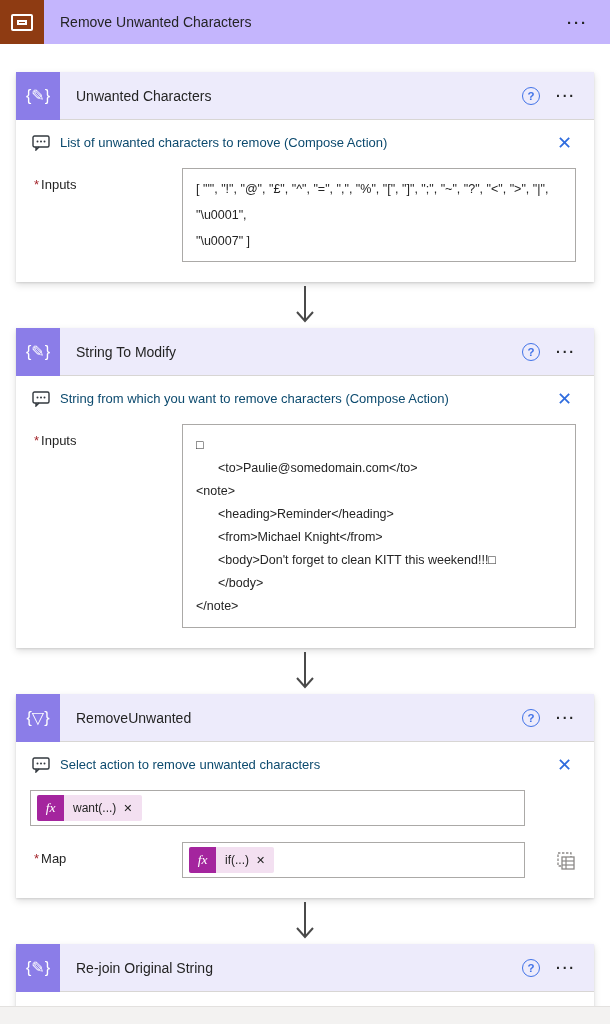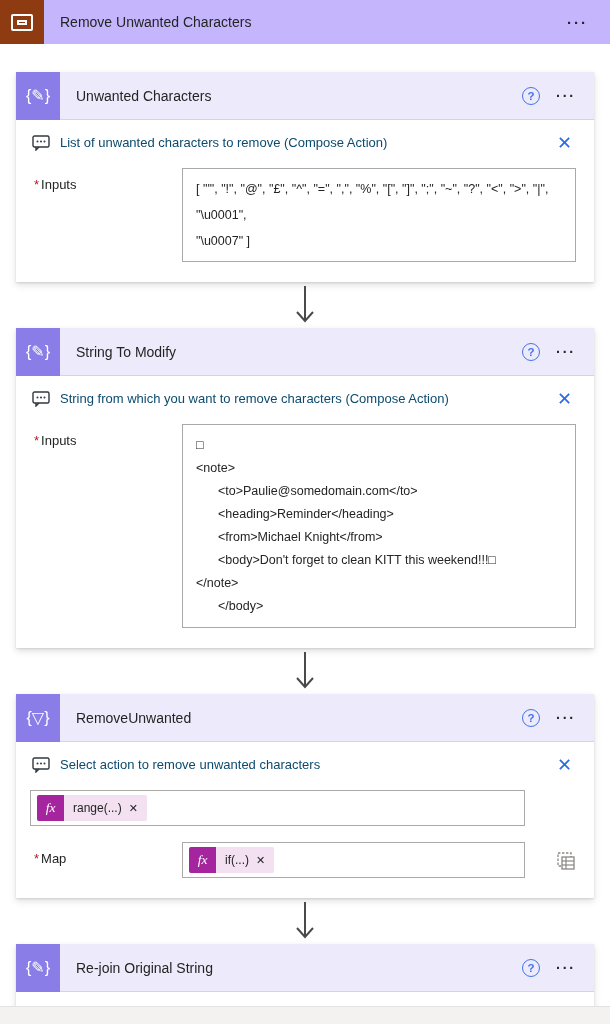--- a/index.html
+++ b/index.html
@@ -155,27 +155,27 @@
           <circle cx="12.5" cy="6.5" r="1" fill="#32383E"></circle>
         <path d="M4 12 L4 15 L7 12" fill="none" stroke="#32383E" stroke-width="1.4"></path>
       </svg>
       <div class="comment-text">String from which you want to remove characters (Compose Action)</div>
       <div class="comment-close">✕</div>
     </div>
     <div class="field-row">
       <div class="field-label"><span class="req">*</span><span>Inputs</span></div>
       <div class="field-box code-box">
         <div class="code-line">□</div>
+        <div class="code-line ind">&lt;to&gt;Paulie@somedomain.com&lt;/to&gt;</div>
         <div class="code-line">&lt;note&gt;</div>
-        <div class="code-line ind">&lt;to&gt;Paulie@somedomain.com&lt;/to&gt;</div>
         <div class="code-line ind">&lt;heading&gt;Reminder&lt;/heading&gt;</div>
         <div class="code-line ind">&lt;from&gt;Michael Knight&lt;/from&gt;</div>
         <div class="code-line ind">&lt;body&gt;Don't forget to clean KITT this weekend!!!□</div>
+        <div class="code-line ind">&lt;/body&gt;</div>
         <div class="code-line">&lt;/note&gt;</div>
-        <div class="code-line ind">&lt;/body&gt;</div>
       </div>
     </div>
   </div>
 </div>
 
 <div class="arrow-wrap">
   <svg width="26" height="42" viewBox="0 0 26 42">
     <line x1="13" y1="2" x2="13" y2="36" stroke="#4A4A4A" stroke-width="2"></line>
     <polyline points="5,28 13,37 21,28" fill="none" stroke="#4A4A4A" stroke-width="2"></polyline>
   </svg>
@@ -199,21 +199,21 @@
           <circle cx="12.5" cy="6.5" r="1" fill="#32383E"></circle>
         <path d="M4 12 L4 15 L7 12" fill="none" stroke="#32383E" stroke-width="1.4"></path>
       </svg>
       <div class="comment-text">Select action to remove unwanted characters</div>
       <div class="comment-close">✕</div>
     </div>
     <div class="field-row">
       <div class="field-box pill-box">
         <span class="fx-pill">
           <span class="fx-sq">fx</span>
-          <span class="fx-label">range(...)</span>
+          <span class="fx-label">want(...)</span>
           <span class="fx-x">✕</span>
         </span>
       </div>
       <div class="side-icon-cell"></div>
     </div>
     <div class="field-row">
       <div class="field-label"><span class="req">*</span><span>Map</span></div>
       <div class="field-box pill-box">
         <span class="fx-pill">
           <span class="fx-sq">fx</span>

